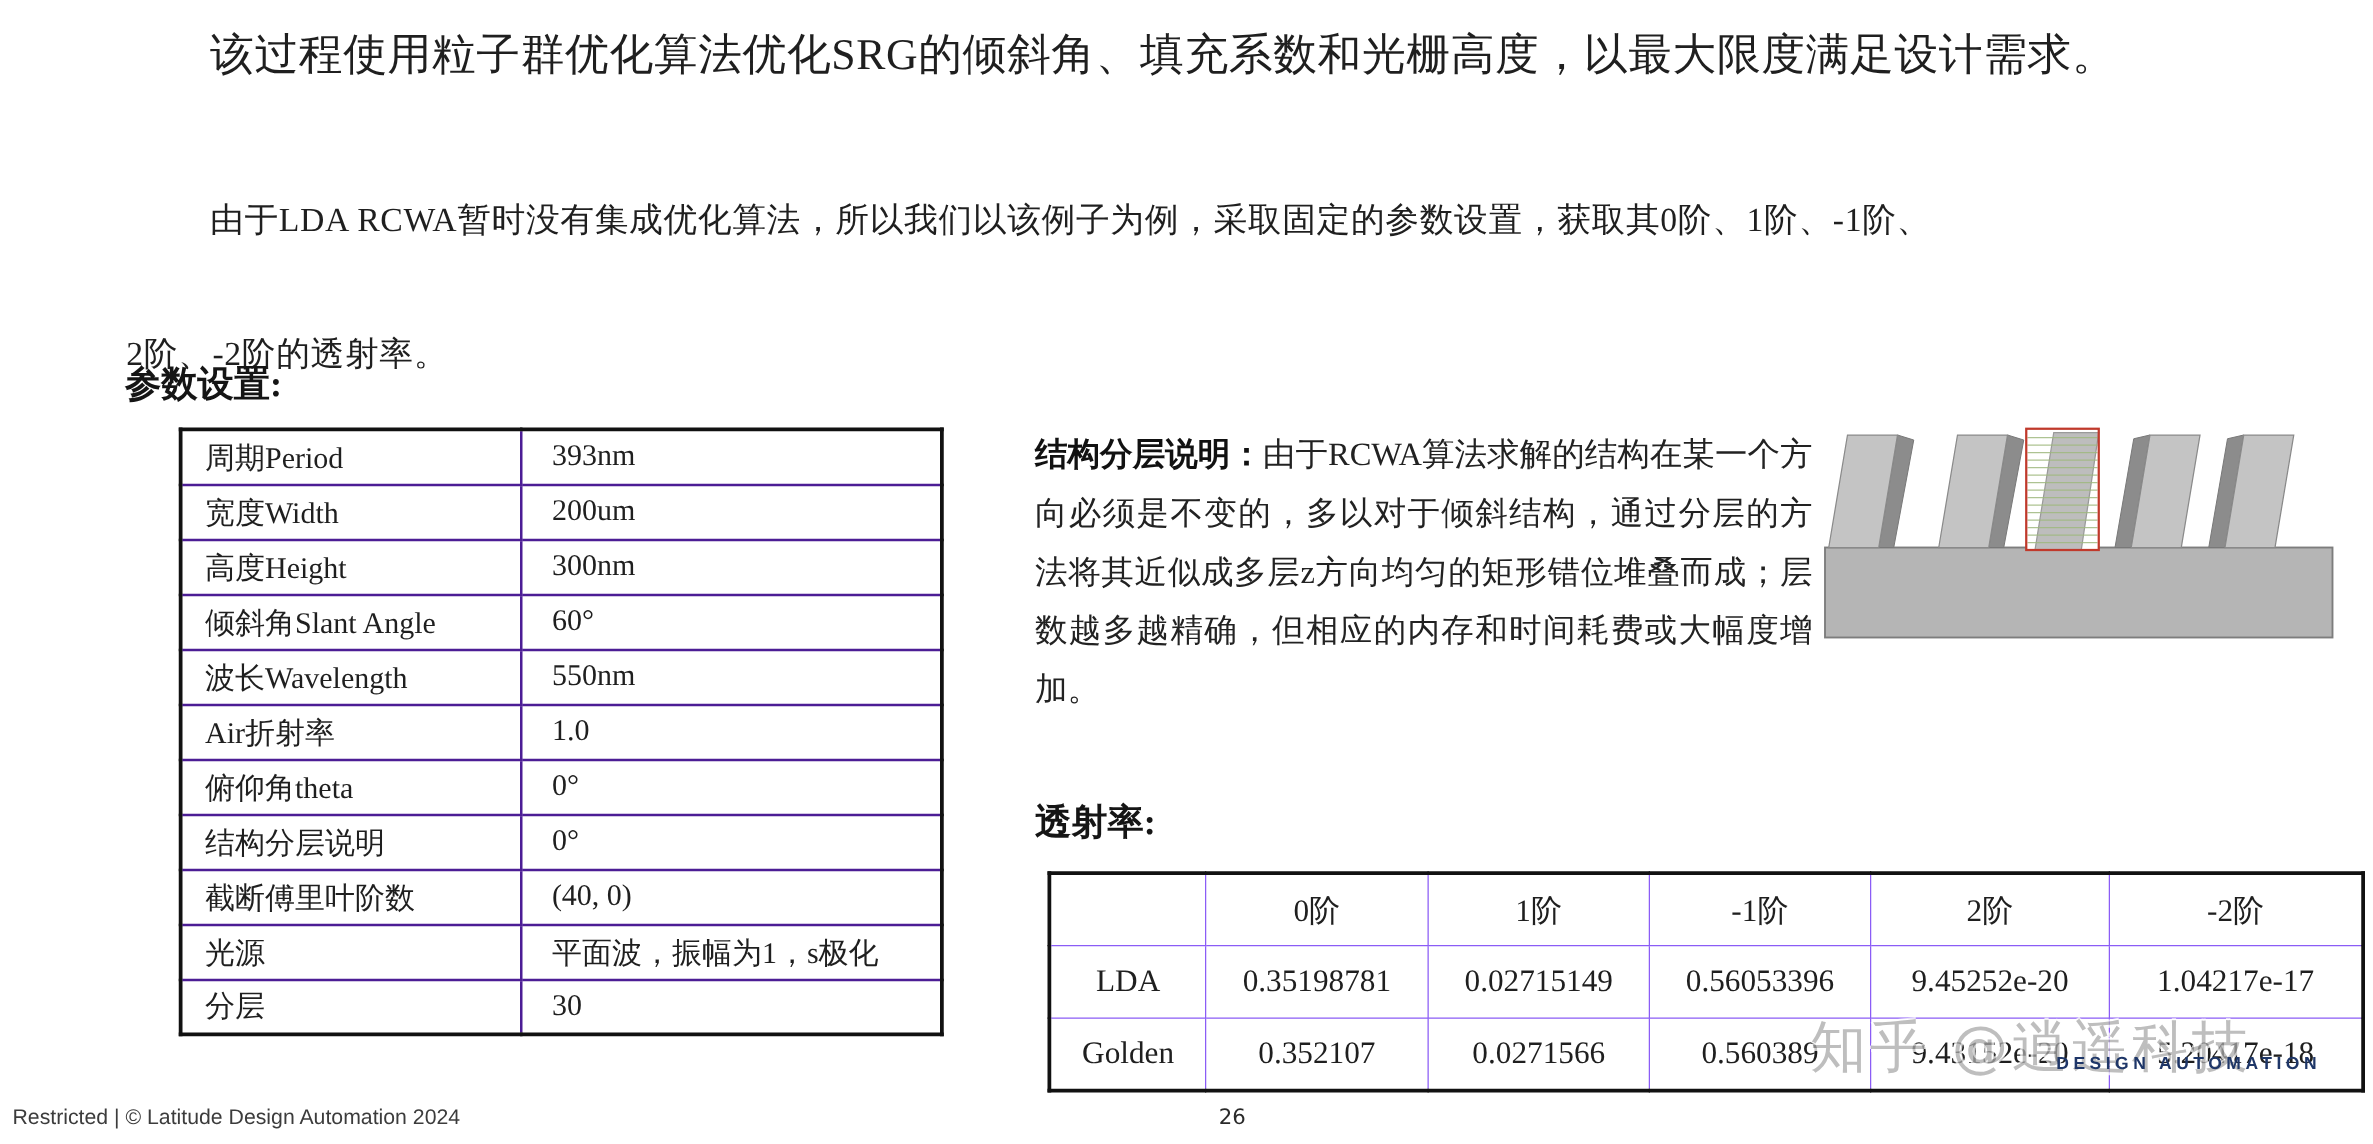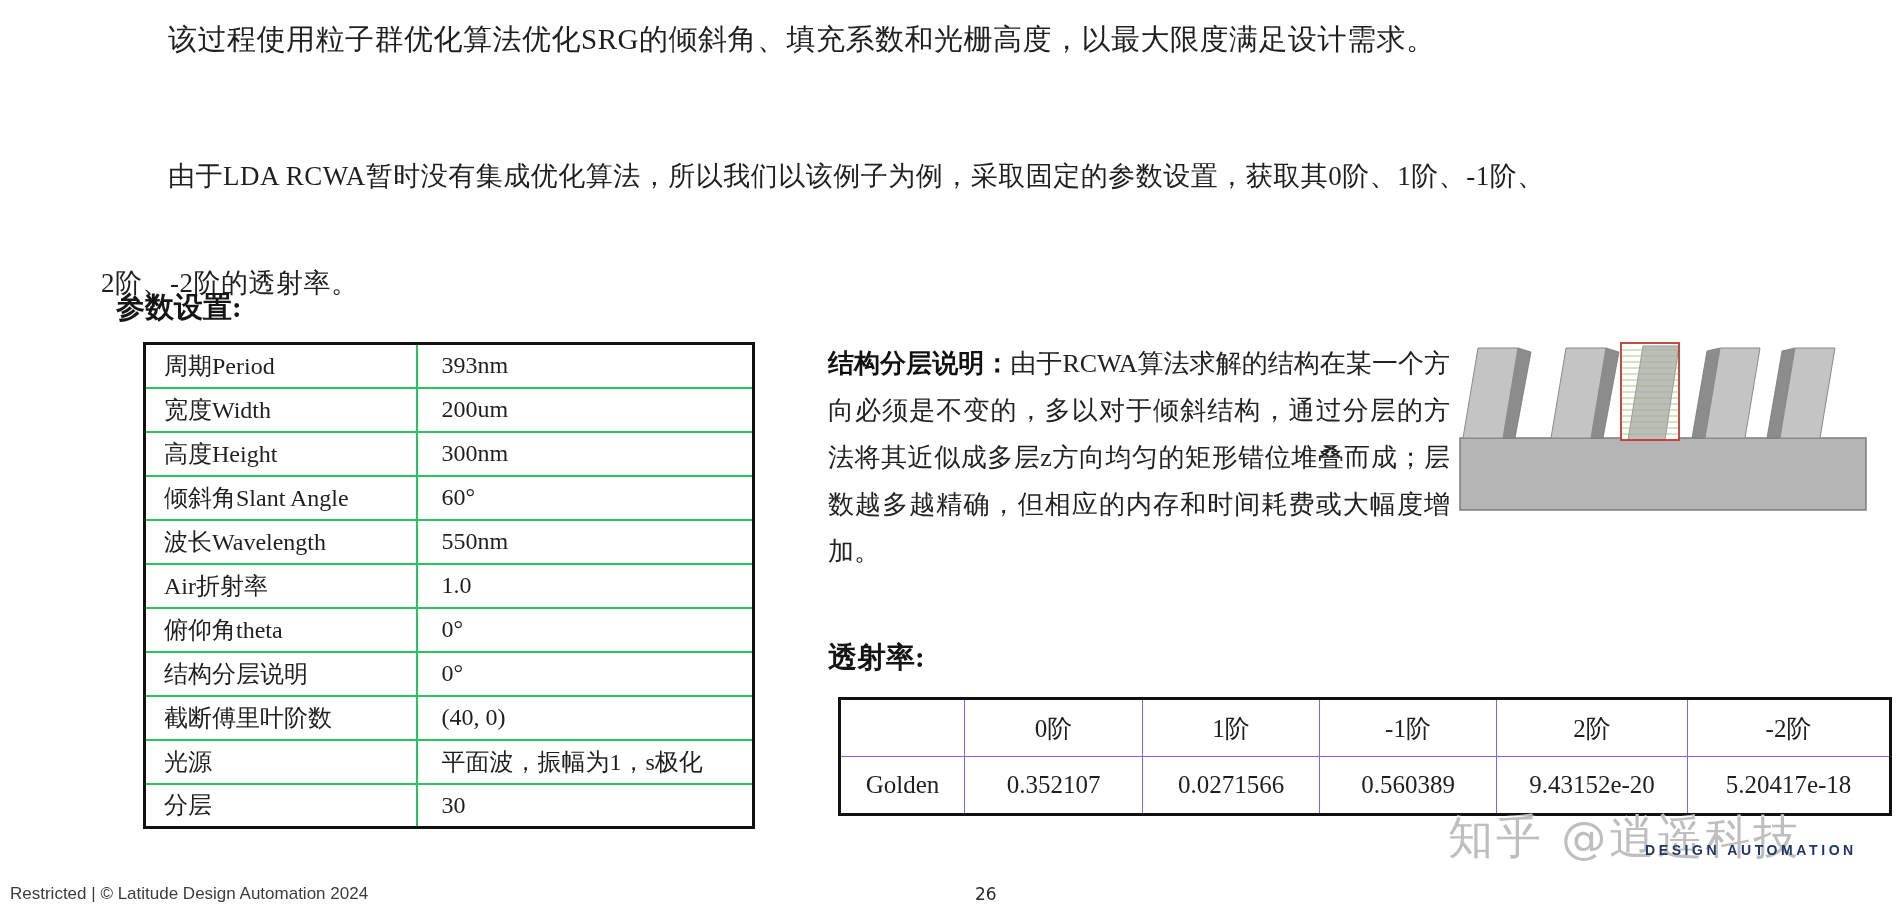--- a/index.html
+++ b/index.html
@@ -6,37 +6,37 @@
   html,body { background:#ffffff; }
   body {
     width:1898px; height:915px; position:relative; overflow:hidden;
     font-family:"Liberation Serif","DejaVu Serif",serif;
     color:#1f1f1f;
   }
   .abs { position:absolute; }
   .nowrap { white-space:nowrap; }
 
   
-  #para1 { left:168px; top:20px; font-size:29px; letter-spacing:0.5px; }
+  #para1 { left:168px; top:20px; font-size:35px; letter-spacing:0.5px; }
   #para2-l1 { left:168px; top:158px; font-size:27px; letter-spacing:0.5px; }
   #para2-l2 { left:101px; top:218px; font-size:27px; letter-spacing:0.5px;margin-top:47px; }
 
   
   .section-heading { font-size:29px; font-weight:bold; color:#151515; }
-  #params-title { left:116px; top:288px; }
+  #params-title { left:100px; top:288px; }
   #trans-title  { left:828px; top:638px; }
 
   
   #params-table {
     left:143px; top:342px; width:612px;
     border-collapse:collapse; table-layout:fixed;
     border:3px solid #111;
     font-size:24px;
   }
-  #params-table td { border:2px solid #22c55e; height:44px; vertical-align:middle; }
+  #params-table td { border:2px solid #4c1d95; height:44px; vertical-align:middle; }
   #params-table td.pl { width:272px; padding-left:18px; }
   #params-table td.pv { padding-left:24px; }
 
   
   #struct-note {
     left:828px; top:340px; width:622px;
     font-size:26px; line-height:47px; text-align:justify;
     color:#222;
   }
   #struct-note .lead { font-weight:bold; color:#111; }
@@ -211,20 +211,28 @@
   <tbody>
     <tr>
       <td></td>
       <td>0阶</td>
       <td>1阶</td>
       <td>-1阶</td>
       <td>2阶</td>
       <td>-2阶</td>
     </tr>
     <tr>
+      <td>LDA</td>
+      <td>0.35198781</td>
+      <td>0.02715149</td>
+      <td>0.56053396</td>
+      <td>9.45252e-20</td>
+      <td>1.04217e-17</td>
+    </tr>
+    <tr>
       <td>Golden</td>
       <td>0.352107</td>
       <td>0.0271566</td>
       <td>0.560389</td>
       <td>9.43152e-20</td>
       <td>5.20417e-18</td>
     </tr>
   </tbody>
 </table>
 

